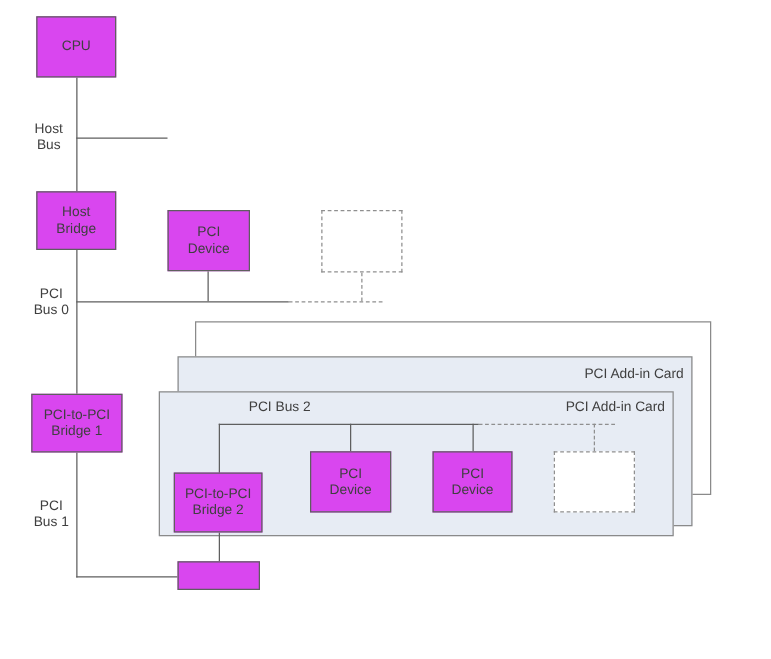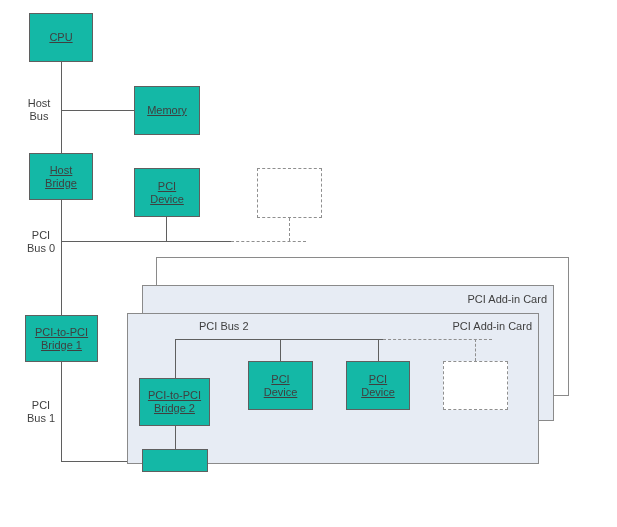--- a/index.html
+++ b/index.html
@@ -2,23 +2,23 @@
 <html><head>
 <meta charset="utf-8">
 <style>
   html,body{margin:0;padding:0;background:#ffffff;}
   #stage{
     position:relative;width:617px;height:527px;background:#ffffff;
     font-family:"Liberation Sans","DejaVu Sans",sans-serif;
     color:#3f3f3f;font-size:11px;overflow:hidden;
   }
   .box{
-    position:absolute;background:#14b8a6;border:1px solid #5f5f5f;
+    position:absolute;background:#d946ef;border:1px solid #5f5f5f;
     display:flex;align-items:center;justify-content:center;text-align:center;
-    line-height:13px;white-space:pre-line;box-sizing:border-box;text-decoration:underline;
+    line-height:13px;white-space:pre-line;box-sizing:border-box;
   }
   .dashedbox{
     position:absolute;background:#ffffff;border:1px dashed #8f8f8f;
     box-sizing:border-box;
   }
   .card{
     position:absolute;border:1px solid #8a8a8a;box-sizing:border-box;
   }
   .card.blue{background:#e7ecf4;}
   .card.white{background:#ffffff;}
@@ -43,35 +43,34 @@
   <div class="vline" style="left:166px;top:217px;height:24px"></div>
   <div class="hdash" style="left:231px;top:241px;width:75px"></div>
   <div class="vdash" style="left:289px;top:218px;height:23px"></div>
   <div class="vline" style="left:61px;top:362px;height:100px"></div>
   <div class="hline" style="left:61px;top:461px;width:81px"></div>
 
   <div class="card white" style="left:156px;top:257px;width:413px;height:139px"></div>
   <div class="card blue" style="left:142px;top:285px;width:412px;height:136px">
     <span class="cardlbl" style="right:6px;top:7px;position:absolute">PCI Add-in Card</span>
   </div>
-  <div class="card blue" style="left:127px;top:313px;width:412px;height:151px">
+  <div class="card blue" style="left:127px;top:313px;width:412px;height:116px">
     <span class="cardlbl" style="left:71px;top:6px;position:absolute">PCI Bus 2</span>
     <span class="cardlbl" style="right:6px;top:6px;position:absolute">PCI Add-in Card</span>
   </div>
 
   <div class="hline" style="left:175px;top:339px;width:208px"></div>
   <div class="hdash" style="left:383px;top:339px;width:109px"></div>
   <div class="vline" style="left:175px;top:339px;height:40px"></div>
   <div class="vline" style="left:280px;top:339px;height:22px"></div>
   <div class="vline" style="left:378px;top:339px;height:22px"></div>
   <div class="vdash" style="left:475px;top:339px;height:22px"></div>
   <div class="vline" style="left:175px;top:426px;height:23px"></div>
 
   <div class="box" style="left:29px;top:13px;width:64px;height:49px">CPU</div>
-  <div class="box" style="left:134px;top:86px;width:66px;height:49px">Memory</div>
   <div class="box" style="left:29px;top:153px;width:64px;height:47px">Host
 Bridge</div>
   <div class="box" style="left:134px;top:168px;width:66px;height:49px">PCI
 Device</div>
   <div class="box" style="left:25px;top:315px;width:73px;height:47px">PCI-to-PCI
 Bridge 1</div>
   <div class="box" style="left:139px;top:378px;width:71px;height:48px">PCI-to-PCI
 Bridge 2</div>
   <div class="box" style="left:248px;top:361px;width:65px;height:49px">PCI
 Device</div>

